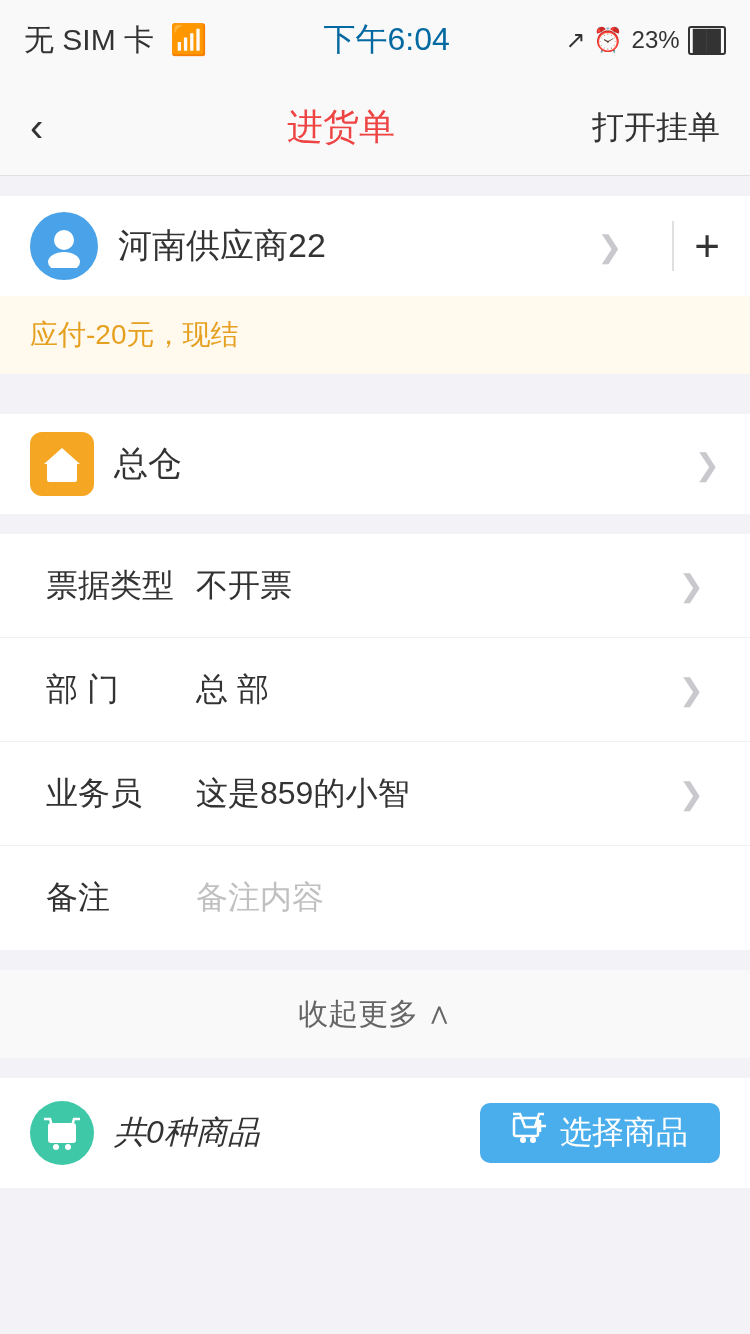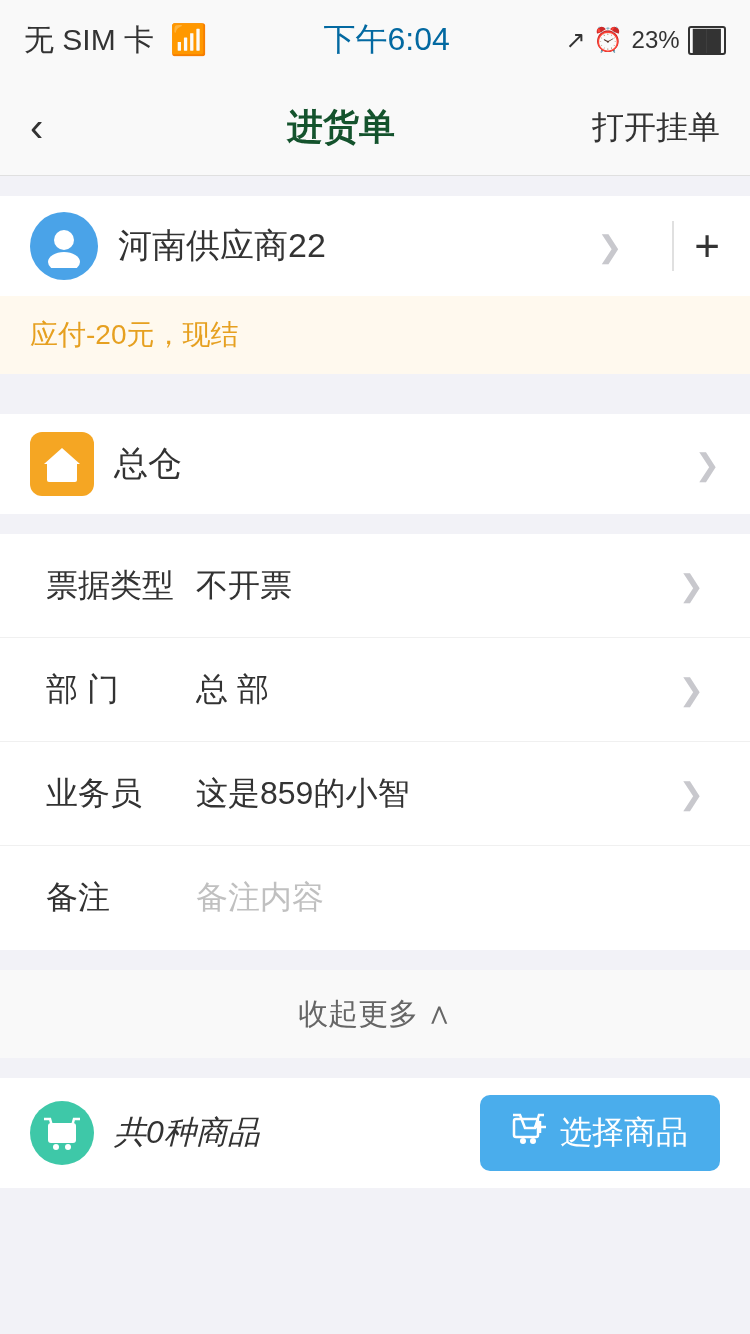--- a/index.html
+++ b/index.html
@@ -53,22 +53,22 @@
       border-bottom: 1px solid #e0e0e0;
     }
     .nav-back {
       font-size: 40px;
       color: #333;
       cursor: pointer;
       width: 60px;
     }
     .nav-title {
       font-size: 36px;
-      font-weight: 700;
-      color: #14532d;
+      font-weight: 400;
+      color: #ef4444;
     }
     .nav-action {
       font-size: 32px;
       color: #333;
       cursor: pointer;
     }
 
     
     .section-gap {
       height: 20px;
@@ -242,27 +242,28 @@
     }
     .product-count {
       font-size: 32px;
       color: #333;
     }
     .select-btn {
       background: #4aadec;
       color: #fff;
       border: none;
       border-radius: 10px;
-      height: 76px;
+      height: 60px;
       padding: 0 32px;
       font-size: 32px;
       display: flex;
       align-items: center;
       gap: 12px;
       cursor: pointer;
+      font-family: Liberation Mono, monospace;
     }
     .select-btn-icon {
       font-size: 34px;
     }
 
     
     .rest {
       background: #f2f2f7;
       flex: 1;
       min-height: 200px;

